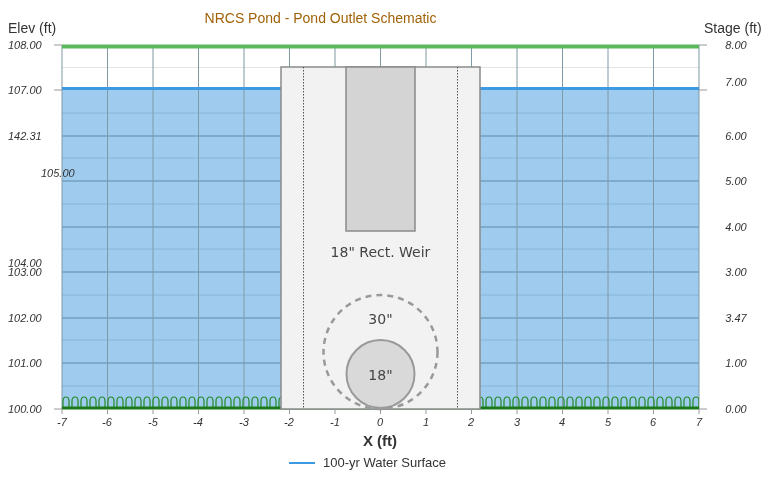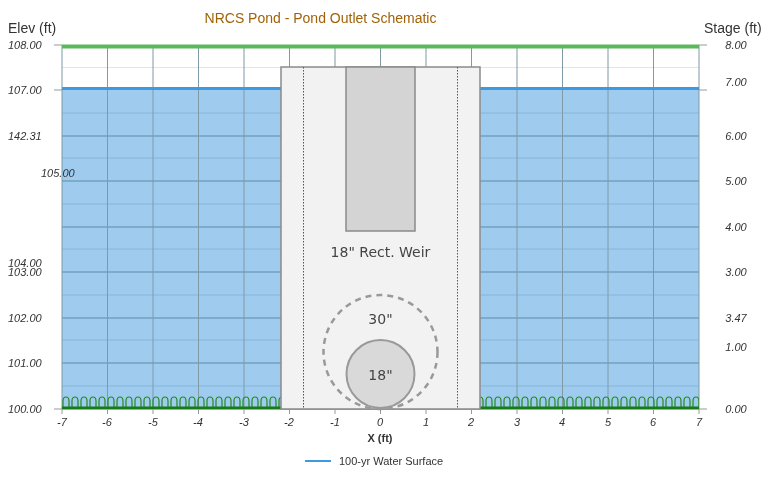--- a/index.html
+++ b/index.html
@@ -6,23 +6,23 @@
   body { width: 768px; height: 478px; position: relative; overflow: hidden;
          font-family: "Liberation Sans", sans-serif; }
   .title { position: absolute; top: 10px; left: 0; width: 641px; text-align: center;
            font-size: 14px; color: #a16207; }
   .axis-title { position: absolute; font-size: 14px; color: #333333; }
   .tick { position: absolute; font-size: 11px; color: #333333; font-style: italic; }
   .ytick-l { left: 8px; width: 38px; text-align: left; }
   .ytick-r { left: 716px; width: 40px; text-align: center; }
   .xtick { width: 20px; text-align: center; top: 416px; }
   .xlabel { position: absolute; top: 432px; left: 360px; width: 40px; text-align: center;
-            font-size: 11px; font-weight: bold; color: #333333; }
-  .legend { position: absolute; top: 455px; left: 305px; display: flex; align-items: center; gap: 8px;
-            font-size: 11px; color: #333333; }
+            font-size: 15px; font-weight: bold; color: #333333; }
+  .legend { position: absolute; top: 455px; left: 289px; display: flex; align-items: center; gap: 8px;
+            font-size: 13px; color: #333333; }
   .legend-swatch { width: 26px; height: 2px; background: #3d9ae0; }
   svg { position: absolute; left: 0; top: 0; }
   .in-label { font-family: "DejaVu Sans", sans-serif; fill: #444444; }
 </style>
 </head>
 <body>
 
 <div class="title">NRCS Pond - Pond Outlet Schematic</div>
 <div class="axis-title" style="left:8px; top:20px;">Elev (ft)</div>
 <div class="axis-title" style="left:704px; top:20px;">Stage (ft)</div>
@@ -133,21 +133,21 @@
 <div class="tick ytick-l" style="top:357px;">101.00</div>
 <div class="tick ytick-l" style="top:403px;">100.00</div>
 
 <div class="tick ytick-r" style="top:39px;">8.00</div>
 <div class="tick ytick-r" style="top:76px;">7.00</div>
 <div class="tick ytick-r" style="top:130px;">6.00</div>
 <div class="tick ytick-r" style="top:175px;">5.00</div>
 <div class="tick ytick-r" style="top:221px;">4.00</div>
 <div class="tick ytick-r" style="top:266px;">3.00</div>
 <div class="tick ytick-r" style="top:312px;">3.47</div>
-<div class="tick ytick-r" style="top:341px;">1.00</div>
+<div class="tick ytick-r" style="top:357px;">1.00</div>
 <div class="tick ytick-r" style="top:403px;">0.00</div>
 
 <div class="tick xtick" style="left:52px;">-7</div>
 <div class="tick xtick" style="left:97px;">-6</div>
 <div class="tick xtick" style="left:143px;">-5</div>
 <div class="tick xtick" style="left:188px;">-4</div>
 <div class="tick xtick" style="left:234px;">-3</div>
 <div class="tick xtick" style="left:279px;">-2</div>
 <div class="tick xtick" style="left:325px;">-1</div>
 <div class="tick xtick" style="left:370px;">0</div>

